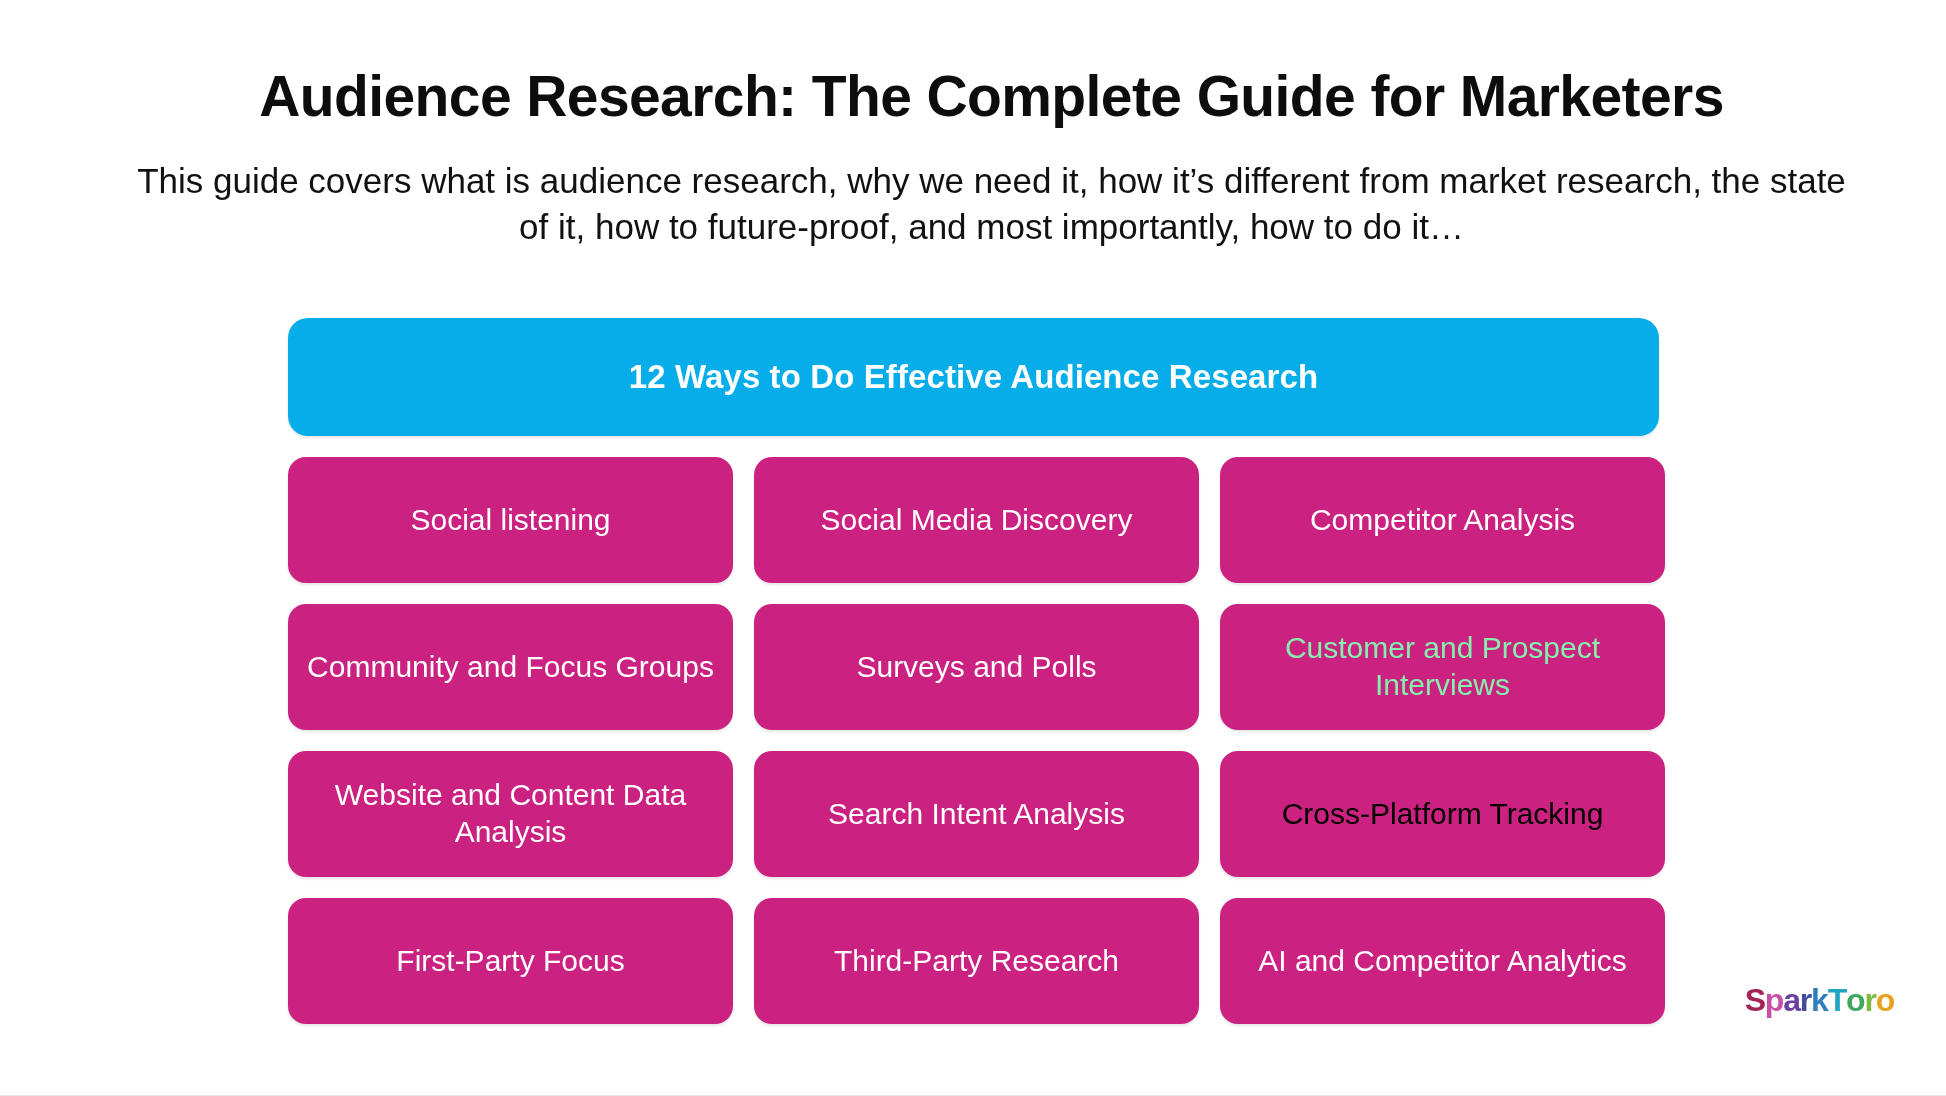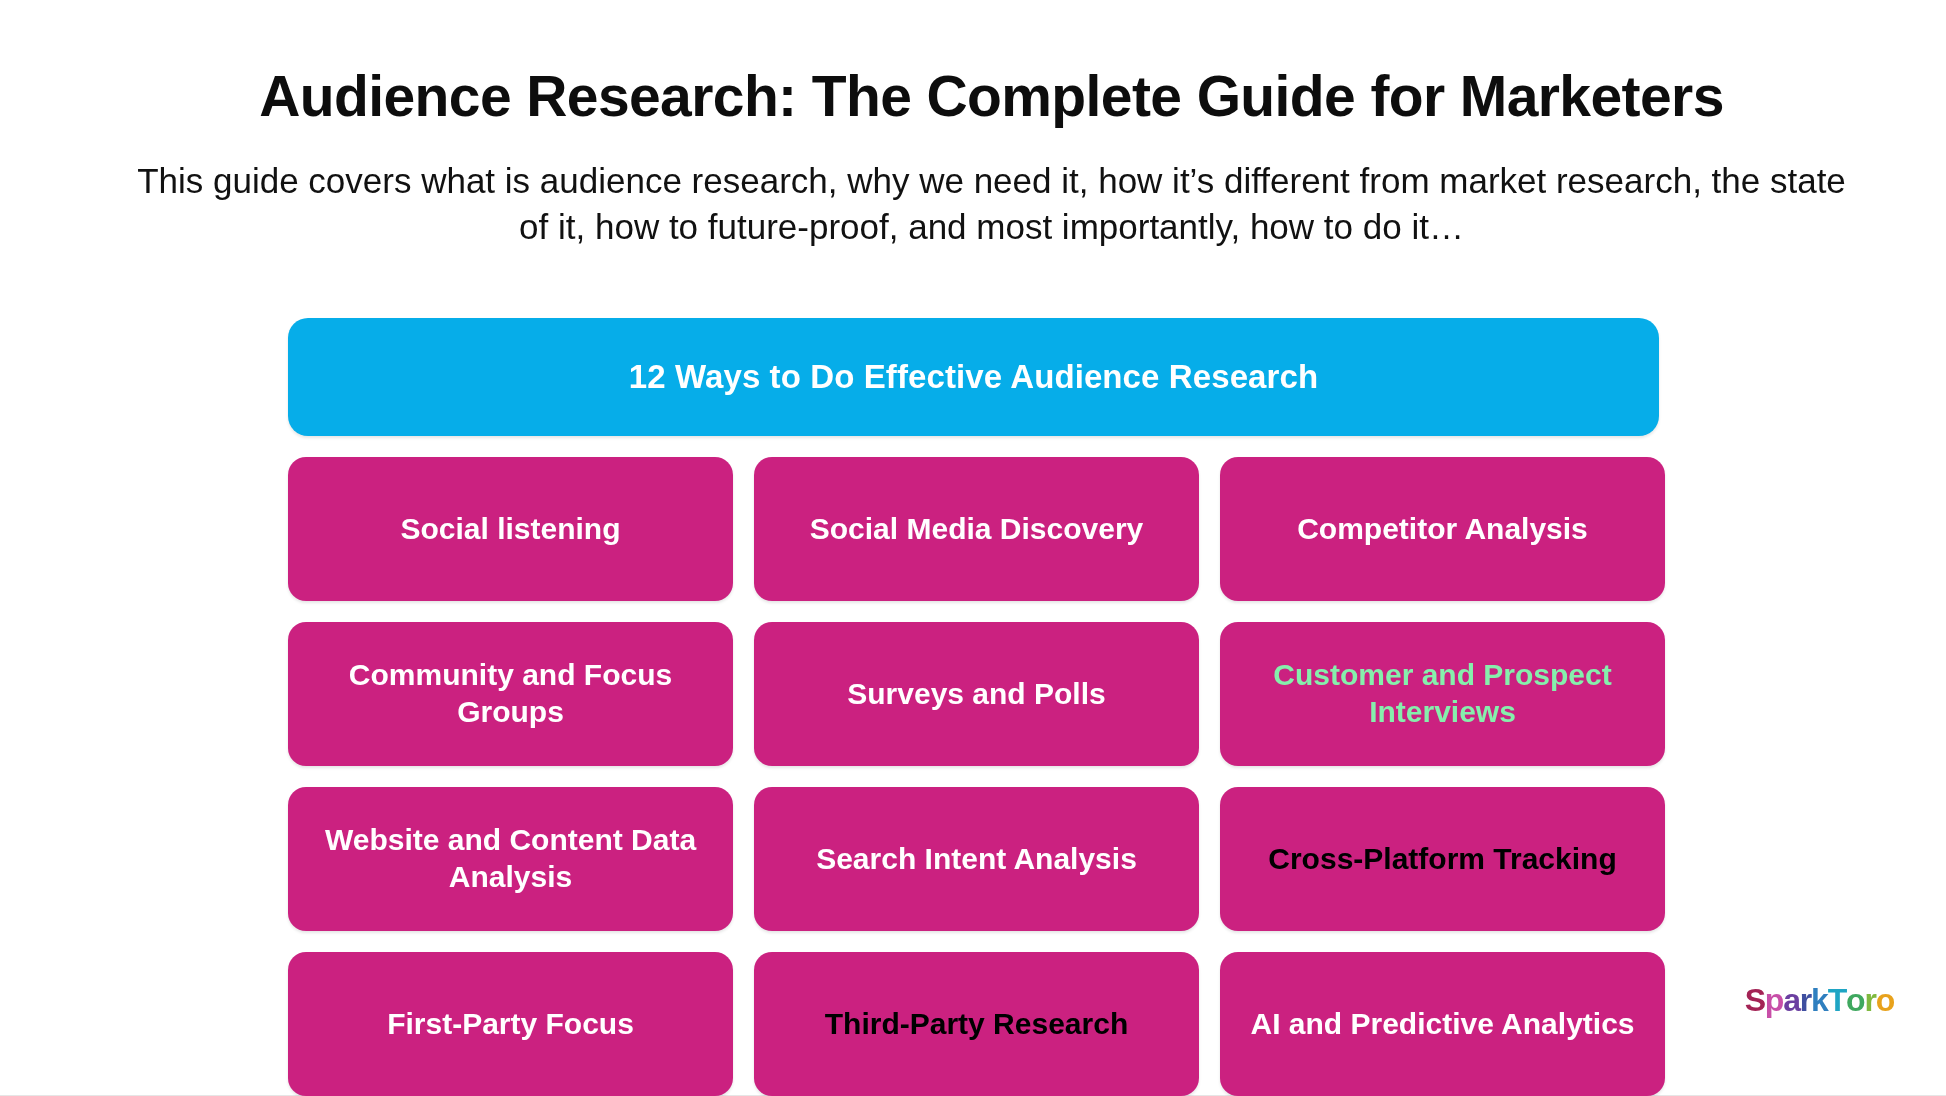--- a/index.html
+++ b/index.html
@@ -76,28 +76,28 @@
     display: grid;
     grid-template-columns: 445px 445px 445px;
     column-gap: 21px;
     margin-bottom: 21px;
   }
   .row:last-child { margin-bottom: 0; }
 
   .cell {
     background: #CB2180;
     border-radius: 18px;
-    height: 144px;
+    height: 126px;
     display: flex;
     align-items: center;
     justify-content: center;
     text-align: center;
     color: #ffffff;
     font-size: 30px;
-    font-weight: 700;
+    font-weight: 400;
     line-height: 1.22;
     padding: 6px 14px;
     box-shadow: 0 2px 3px rgba(0,0,0,0.10);
   }
 
   
   .logo {
     position: absolute;
     right: 52px;
     top: 984px;
@@ -161,25 +161,25 @@
         </div>
         <div class="cell" style="background: rgb(203, 33, 128); color: #000000;">
           <span>Cross-Platform Tracking</span>
         </div>
       </div>
 
       <div class="row">
         <div class="cell" style="background: rgb(203, 33, 128); color: rgb(255, 255, 255);">
           <span>First-Party Focus</span>
         </div>
-        <div class="cell" style="background: rgb(203, 33, 128); color: #000000;">
+        <div class="cell" style="background: rgb(203, 33, 128); color: #ffffff;">
           <span>Third-Party Research</span>
         </div>
         <div class="cell" style="background: rgb(203, 33, 128); color: rgb(255, 255, 255);">
-          <span>AI and Predictive Analytics</span>
+          <span>AI and Competitor Analytics</span>
         </div>
       </div>
 
     </div>
   </div>
 
   <div class="logo" id="brand-logo"><span style="color: rgb(163, 35, 85);">S</span><span style="color: rgb(200, 79, 168);">p</span><span style="color: rgb(107, 63, 160);">a</span><span style="color: rgb(63, 79, 160);">r</span><span style="color: rgb(47, 127, 191);">k</span><span style="color: rgb(31, 165, 196);">T</span><span style="color: rgb(63, 168, 95);">o</span><span style="color: rgb(127, 185, 63);">r</span><span style="color: rgb(232, 162, 28);">o</span></div>
 
 </div>
 

